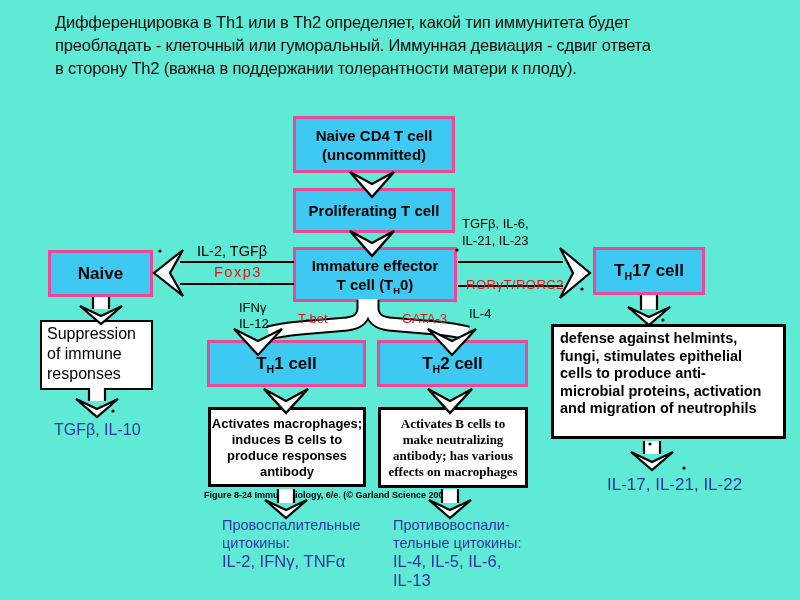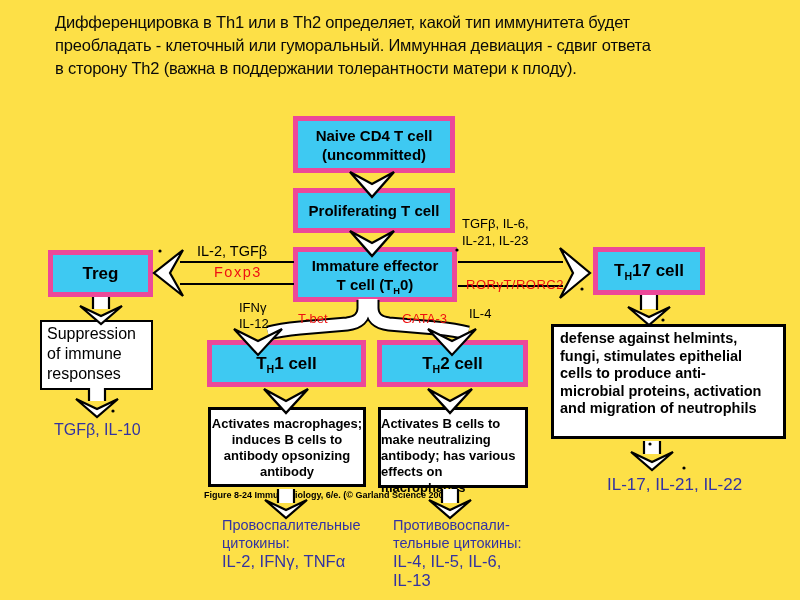--- a/index.html
+++ b/index.html
@@ -1,20 +1,20 @@
 <!DOCTYPE html>
 <html><head>
 <meta charset="utf-8">
 <style>
   html,body{margin:0;padding:0;background:#fff;}
-  #slide{position:relative;width:800px;height:600px;background:#fde047;overflow:hidden;
+  #slide{position:relative;width:800px;height:600px;background:#5eead4;overflow:hidden;
          font-family:"Liberation Sans",sans-serif;color:#000;}
   .abs{position:absolute;}
   .title-line{font-size:16.5px;line-height:23px;color:#0a0a0a;letter-spacing:-0.2px;}
-  .cell{position:absolute;background:#3ec9f2;border:5px solid #ec4899;box-sizing:border-box;
+  .cell{position:absolute;background:#3ec9f2;border:3px solid #ec4899;box-sizing:border-box;
         display:flex;align-items:center;justify-content:center;text-align:center;
         font-weight:bold;z-index:1;}
   .wbox{position:absolute;background:#fff;border:3px solid #000;box-sizing:border-box;
         font-weight:bold;z-index:1;}
   sub{font-size:62%;line-height:0;}
   .lbl{position:absolute;z-index:3;font-size:13px;line-height:16px;white-space:nowrap;}
   .red{color:#ee1111;}
   .blue{color:#3333a2;}
   .caption{position:absolute;z-index:1;font-size:9px;font-weight:bold;white-space:nowrap;}
   svg#arrows{position:absolute;left:0;top:0;z-index:2;pointer-events:none;}
@@ -44,21 +44,21 @@
   </div>
 
   <div class="cell" style="left:293px;top:247px;width:164px;height:55px;font-size:15px;line-height:19px;">
     <div>
       <div>Immature effector</div>
       <div><span>T cell (T</span><sub>H</sub><span>0)</span></div>
     </div>
   </div>
 
   <div class="cell" style="left:48px;top:250px;width:105px;height:47px;font-size:17px;">
-    <div>Treg</div>
+    <div>Naive</div>
   </div>
 
   <div class="cell" style="left:593px;top:247px;width:112px;height:48px;font-size:17px;">
     <div><span>T</span><sub>H</sub><span>17 cell</span></div>
   </div>
 
   <div class="cell" style="left:207px;top:340px;width:159px;height:47px;font-size:17px;">
     <div><span>T</span><sub>H</sub><span>1 cell</span></div>
   </div>
 
@@ -76,25 +76,25 @@
     <div class="auto-line">defense against helmints,</div>
     <div class="auto-line">fungi, stimulates epithelial</div>
     <div class="auto-line">cells to produce anti-</div>
     <div class="auto-line">microbial proteins, activation</div>
     <div class="auto-line">and migration of neutrophils</div>
   </div>
 
   <div class="wbox" style="left:208px;top:407px;width:158px;height:80px;font-size:13px;text-align:center;padding-top:6px;">
     <div class="effect-line">Activates macrophages;</div>
     <div class="effect-line">induces B cells to</div>
-    <div class="effect-line">antibody opsonizing</div>
+    <div class="effect-line">produce responses</div>
     <div class="effect-line">antibody</div>
   </div>
 
-  <div class="wbox" style="left:378px;top:407px;width:150px;height:81px;font-size:13px;padding-top:6px;">
+  <div class="wbox" style="left:378px;top:407px;width:150px;height:81px;font-size:13px;text-align:center;padding-top:6px;font-family:Liberation Serif, serif;">
     <div class="effect-line">Activates B cells to</div>
     <div class="effect-line">make neutralizing</div>
     <div class="effect-line">antibody; has various</div>
     <div class="effect-line">effects on macrophages</div>
   </div>
 
   <div class="caption" style="left:204px;top:490px;">Figure 8-24  Immunobiology, 6/e. (© Garland Science 2005)</div>
 
   <svg id="arrows" width="800" height="600" viewBox="0 0 800 600">
 

